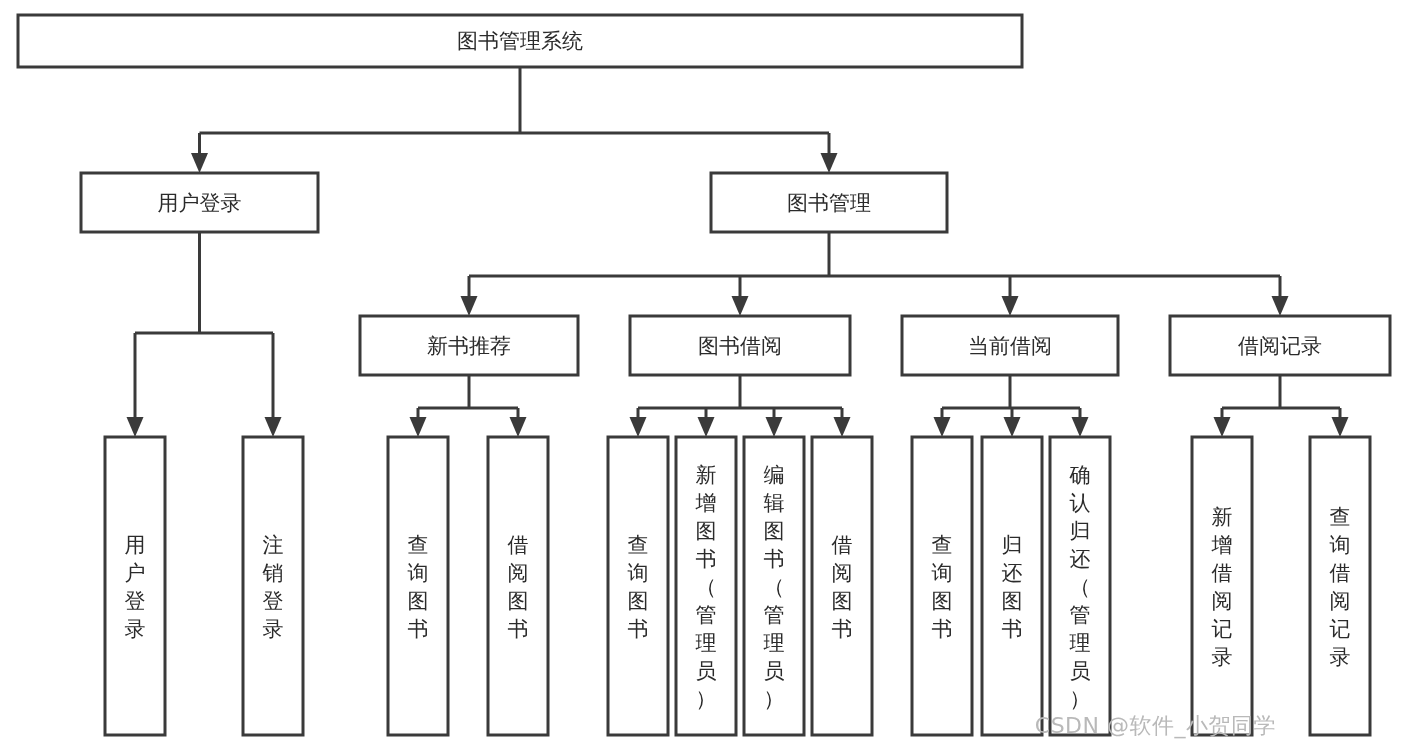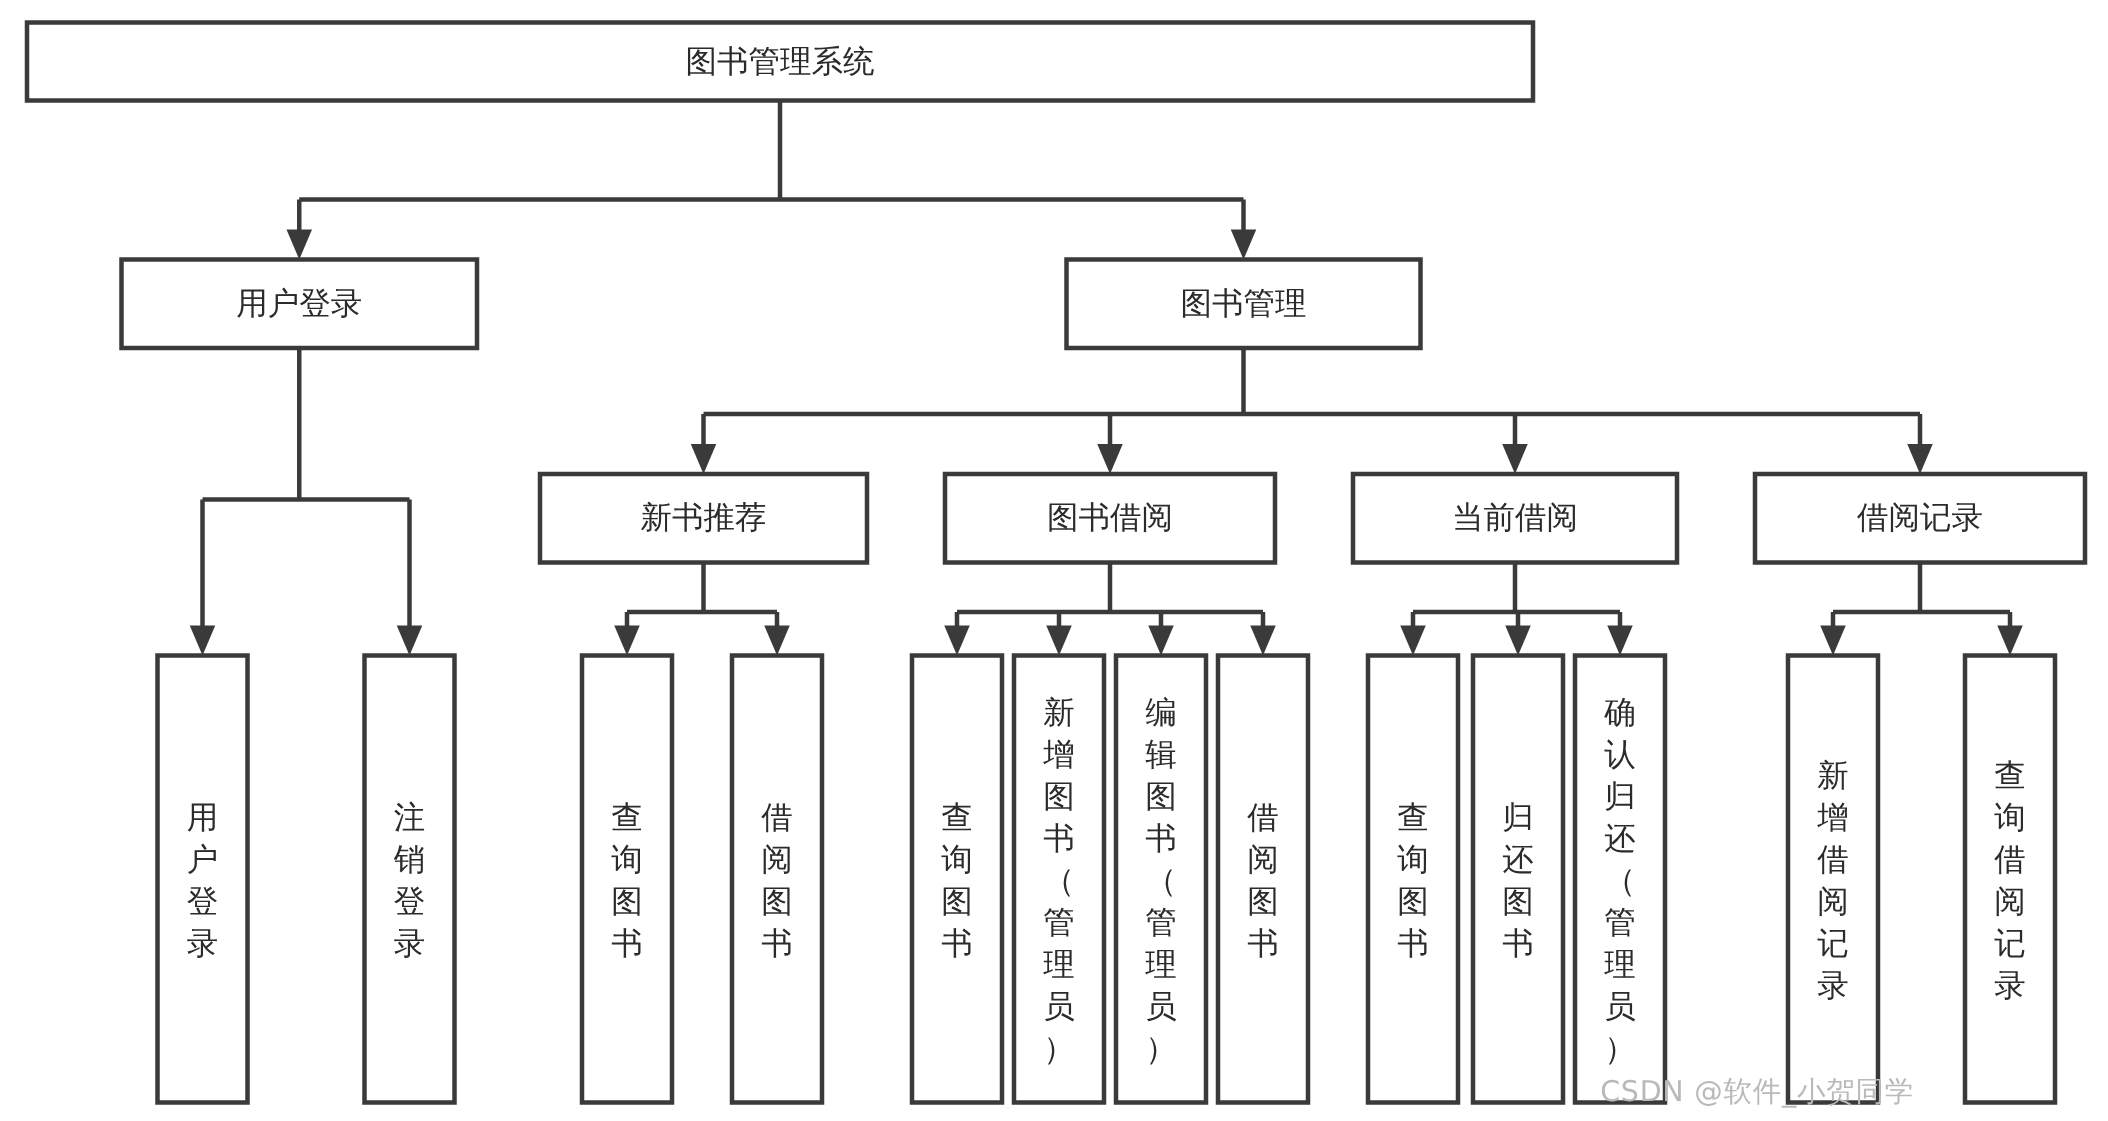--- a/index.html
+++ b/index.html
@@ -53,21 +53,21 @@
     font-family: "DejaVu Sans", "Liberation Sans", sans-serif;
     font-size: 21px;
     fill: #2b2b2b;
     text-anchor: middle;
   }
   .watermark {
     position: absolute;
     right: 8px;
     bottom: 6px;
     font-family: "DejaVu Sans", "Liberation Sans", sans-serif;
-    font-size: 19px;
+    font-size: 22px;
     color: #b9b9b9;
     white-space: nowrap;
     letter-spacing: 0.5px;
     pointer-events: none;
   }
 </style>
 </head>
 <body>
 
 <div id="diagram-root">

